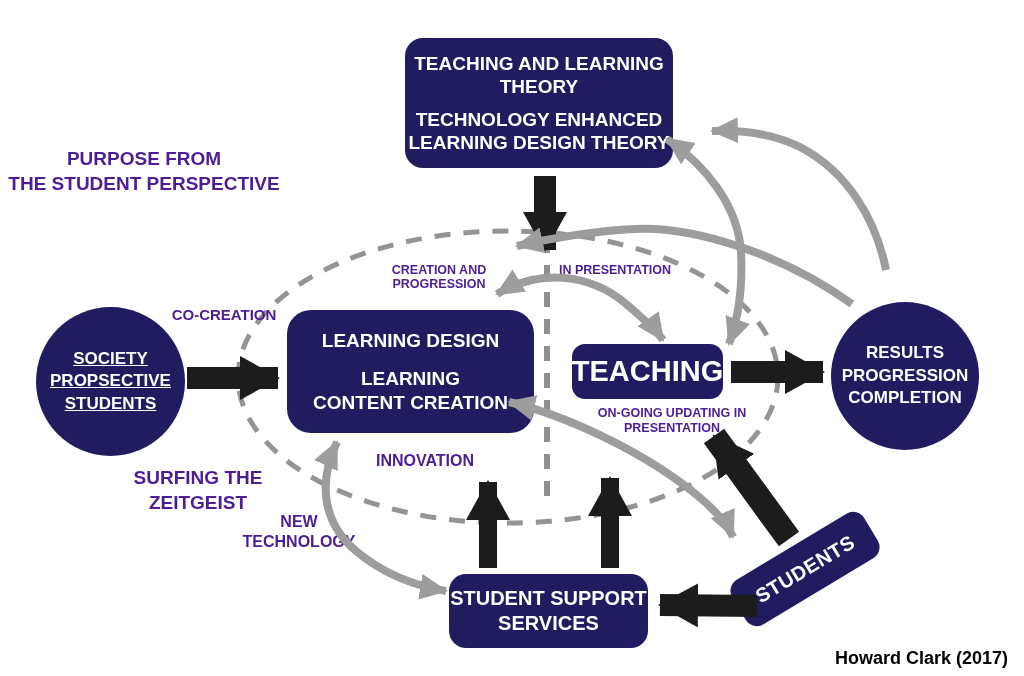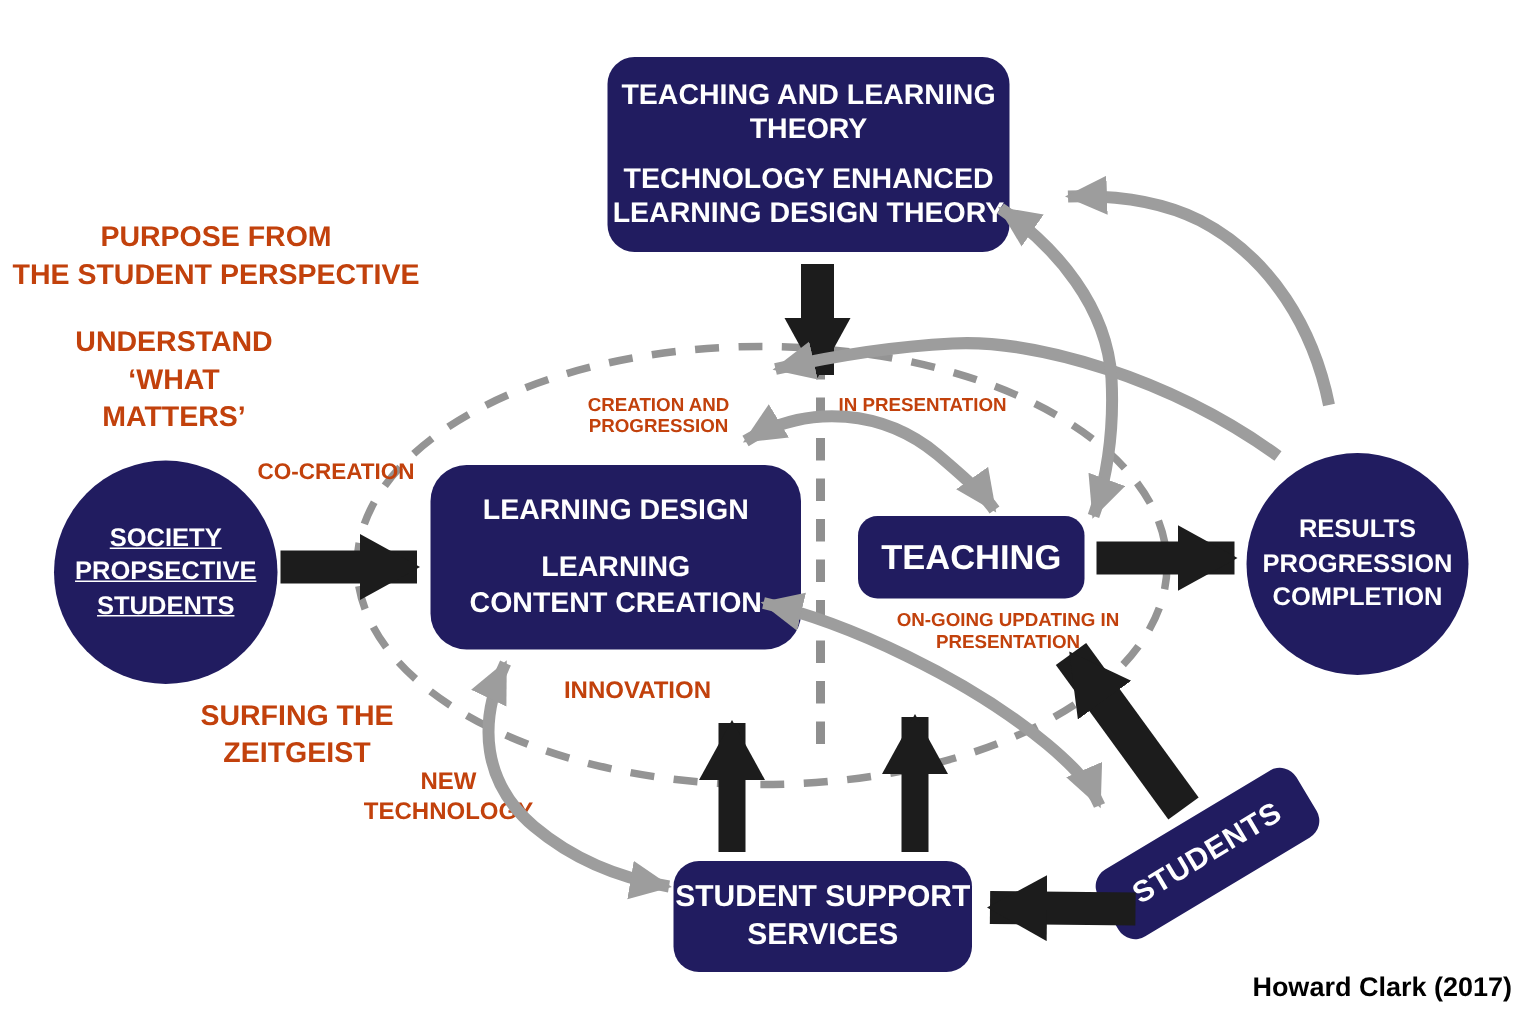--- a/index.html
+++ b/index.html
@@ -13,29 +13,29 @@
   .node{
     position:absolute;background:#211c60;color:#ffffff;
     display:flex;flex-direction:column;align-items:center;justify-content:center;
     text-align:center;font-weight:bold;
   }
   .circle{border-radius:50%;}
   .theory-box{left:405px;top:38px;width:268px;height:130px;border-radius:18px;font-size:19px;line-height:1.22;}
   .theory-box .sub{margin-top:9px;}
   .ld-box{left:287px;top:310px;width:247px;height:123px;border-radius:24px;font-size:19px;line-height:1.22;}
   .ld-box .sub{margin-top:15px;}
-  .teaching-box{left:572px;top:344px;width:151px;height:55px;border-radius:13px;font-size:23px;}
+  .teaching-box{left:572px;top:344px;width:151px;height:55px;border-radius:13px;font-size:29px;}
   .sss-box{left:449px;top:574px;width:199px;height:74px;border-radius:17px;font-size:20px;line-height:1.25;}
   .students-box{left:728px;top:543px;width:154px;height:52px;border-radius:13px;
     transform:rotate(-31deg);font-size:20px;letter-spacing:.5px;}
   .society-circle{left:36px;top:307px;width:149px;height:149px;font-size:17px;line-height:1.32;text-decoration:underline;}
   .results-circle{left:831px;top:302px;width:148px;height:148px;font-size:17px;line-height:1.32;}
   
   .glabel{
-    position:absolute;color:#c2410c;font-weight:bold;text-align:center;
+    position:absolute;color:#4c1d95;font-weight:bold;text-align:center;
   }
   .lbl-purpose{left:5px;top:146px;width:278px;font-size:19px;line-height:1.32;}
   .lbl-understand{left:40px;top:216px;width:152px;font-size:19px;line-height:1.32;}
   .lbl-cocreation{left:160px;top:306px;width:128px;font-size:15px;}
   .lbl-creation{left:352px;top:263px;width:174px;font-size:12.5px;}
   .lbl-inpres{left:556px;top:263px;width:118px;font-size:12.5px;}
   .lbl-ongoing{left:594px;top:406px;width:156px;font-size:12.5px;line-height:1.2;}
   .lbl-innovation{left:370px;top:452px;width:110px;font-size:16px;}
   .lbl-surfing{left:128px;top:466px;width:140px;font-size:19px;line-height:1.3;}
   .lbl-newtech{left:240px;top:512px;width:118px;font-size:16px;line-height:1.28;}
@@ -49,23 +49,20 @@
 
 <div class="canvas">
 
   <svg class="layer" viewBox="0 0 1024 676">
     <ellipse cx="508" cy="377" rx="270" ry="146" fill="none" stroke="#949494" stroke-width="5" stroke-dasharray="16 13"></ellipse>
     <line x1="547" y1="238" x2="547" y2="508" stroke="#8f8f8f" stroke-width="6" stroke-dasharray="15 12"></line>
   </svg>
 
   <div class="glabel txt lbl-purpose">PURPOSE FROM
 THE STUDENT PERSPECTIVE</div>
-  <div class="glabel txt lbl-understand">UNDERSTAND
-‘WHAT
-MATTERS’</div>
   <div class="glabel txt lbl-cocreation">CO-CREATION</div>
   <div class="glabel txt lbl-creation">CREATION AND PROGRESSION</div>
   <div class="glabel txt lbl-inpres">IN PRESENTATION</div>
   <div class="glabel txt lbl-ongoing">ON-GOING UPDATING IN
 PRESENTATION</div>
   <div class="glabel txt lbl-innovation">INNOVATION</div>
   <div class="glabel txt lbl-surfing">SURFING THE
 ZEITGEIST</div>
   <div class="glabel txt lbl-newtech">NEW
 TECHNOLOGY</div>

